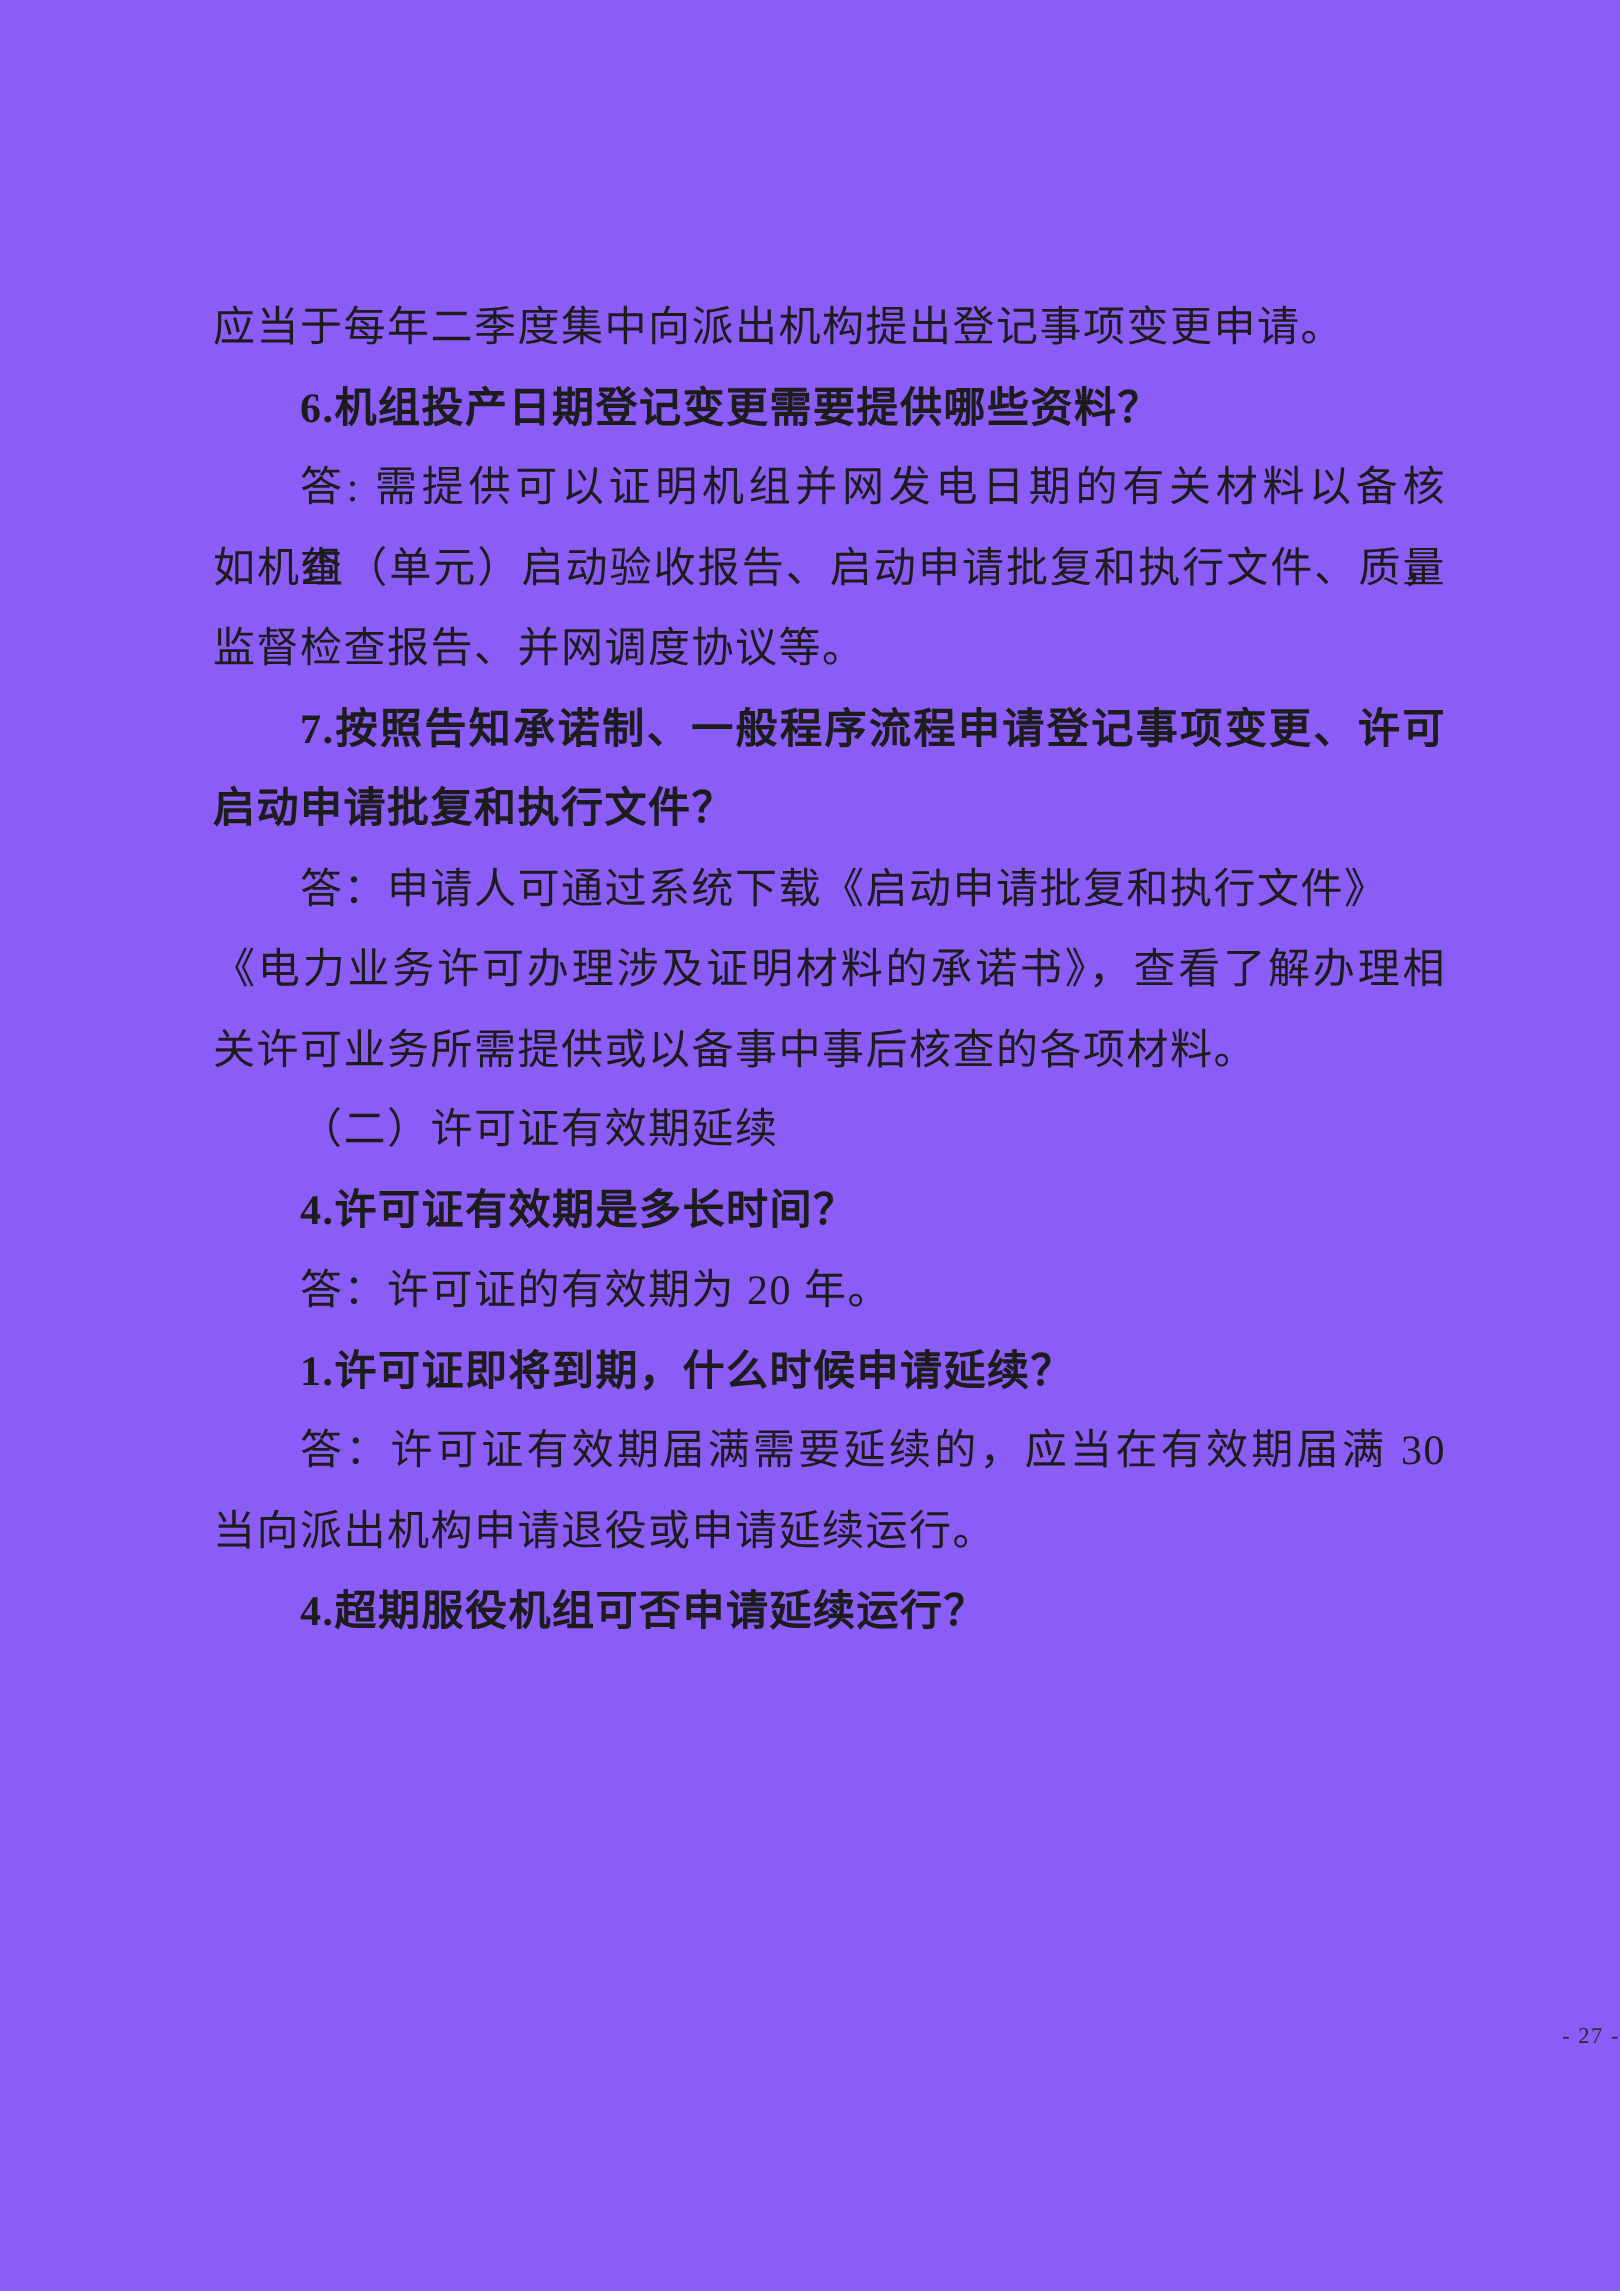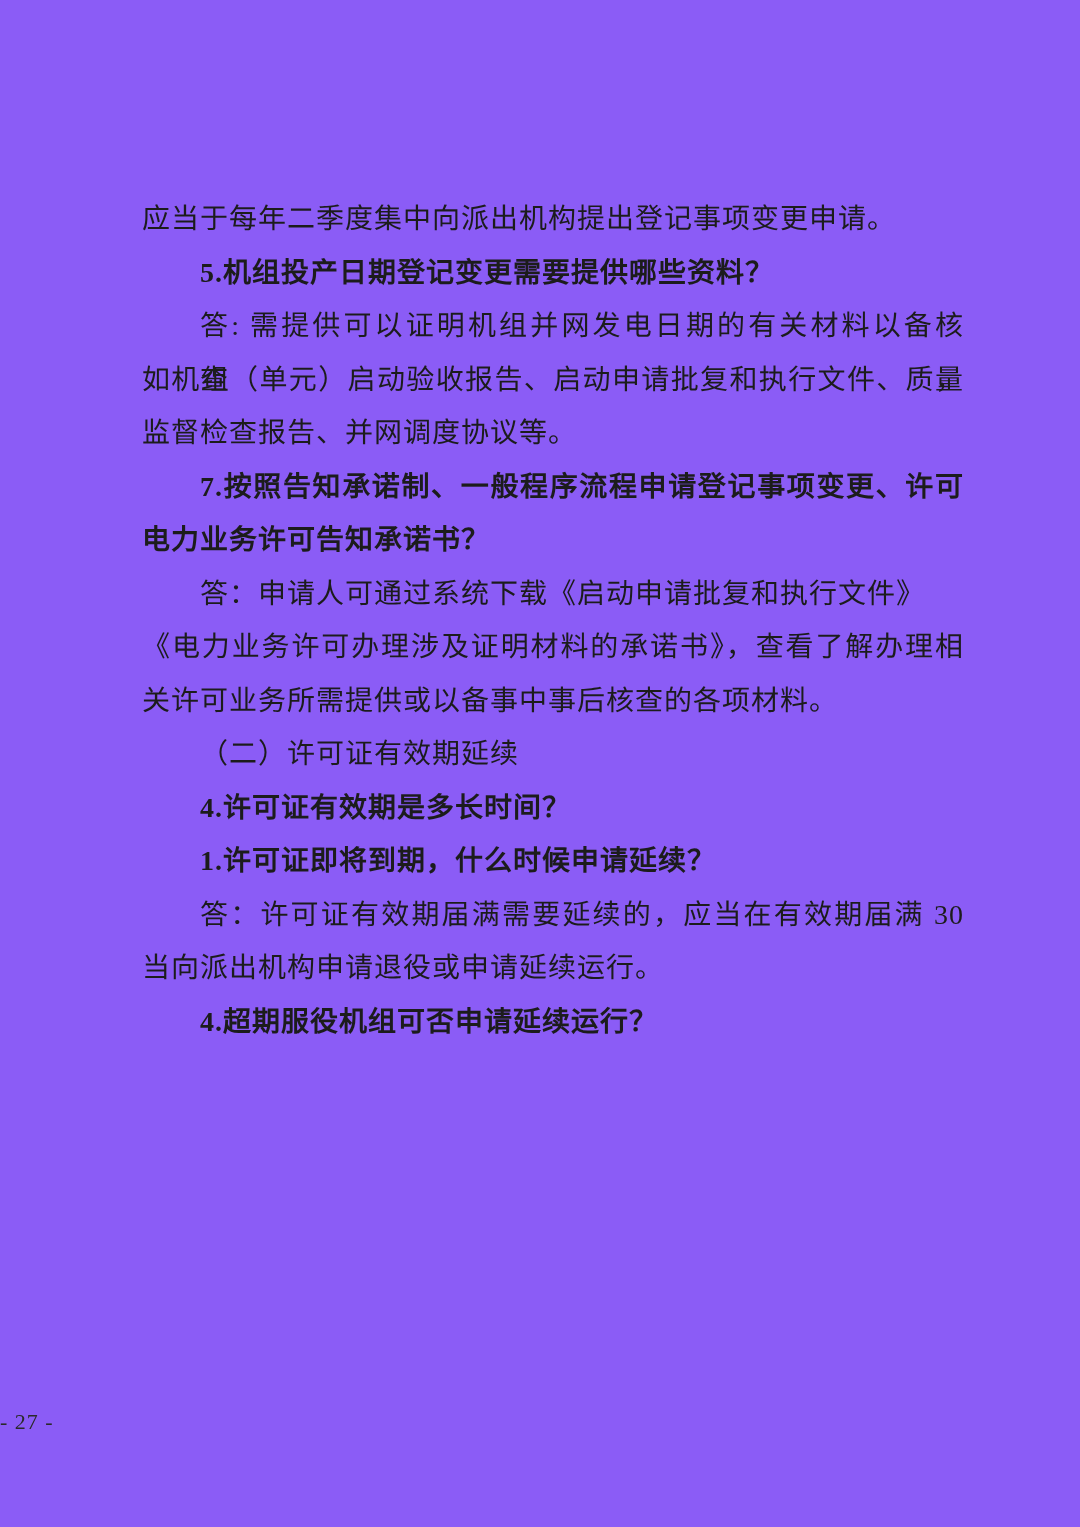--- a/index.html
+++ b/index.html
@@ -37,47 +37,48 @@
     padding-left: 58px;
   }
   .line.just {
     white-space: normal;
     text-align: justify;
     text-align-last: justify;
     text-justify: inter-character;
   }
   .page-number {
     position: absolute;
-    top: 1408px;
+    top: 1344px;
     left: 0;
     width: 100%;
-    text-align: left;
-    font-size: 22px;
+    text-align: right;
+    font-size: 15px;
     line-height: 28px;
     letter-spacing: 1px;
     color: #2a2a2a;
   }
 </style>
 </head>
 <body>
 
 <div class="page">
   <div class="content">
     <div class="line">应当于每年二季度集中向派出机构提出登记事项变更申请。</div>
-    <div class="line q indent">5.机组投产日期登记变更需要提供哪些资料？</div>
+    <div class="line q indent">6.机组投产日期登记变更需要提供哪些资料？</div>
     <div class="line indent just">答: 需提供可以证明机组并网发电日期的有关材料以备核查，</div>
     <div class="line just">如机组（单元）启动验收报告、启动申请批复和执行文件、质量</div>
     <div class="line">监督检查报告、并网调度协议等。</div>
     <div class="line q indent just">7.按照告知承诺制、一般程序流程申请登记事项变更、许可</div>
-    <div class="line q">电力业务许可告知承诺书？</div>
+    <div class="line q">启动申请批复和执行文件？</div>
     <div class="line indent">答：申请人可通过系统下载《启动申请批复和执行文件》</div>
     <div class="line just">《电力业务许可办理涉及证明材料的承诺书》，查看了解办理相</div>
     <div class="line">关许可业务所需提供或以备事中事后核查的各项材料。</div>
     <div class="line indent">（二）许可证有效期延续</div>
     <div class="line q indent">4.许可证有效期是多长时间？</div>
+    <div class="line indent">答：许可证的有效期为 20 年。</div>
     <div class="line q indent">1.许可证即将到期，什么时候申请延续？</div>
     <div class="line indent just">答：许可证有效期届满需要延续的，应当在有效期届满 30</div>
     <div class="line">当向派出机构申请退役或申请延续运行。</div>
     <div class="line q indent">4.超期服役机组可否申请延续运行？</div>
   </div>
 
   <div class="page-number">- 27 -</div>
 </div>
 
 </body></html>

